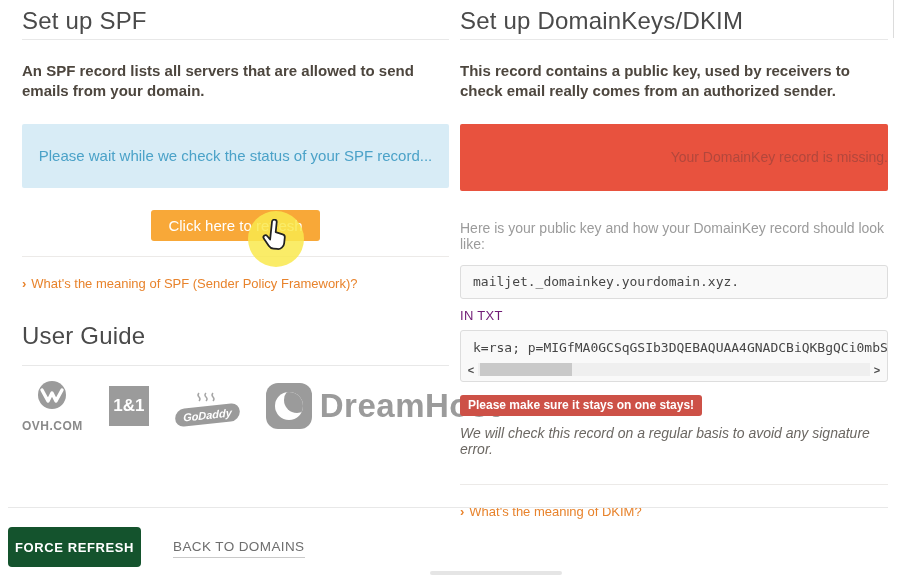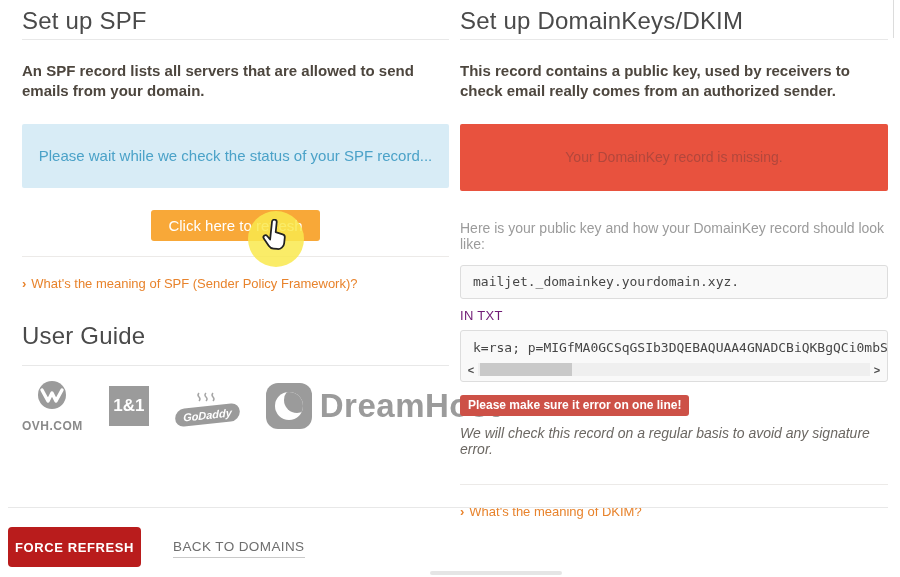--- a/index.html
+++ b/index.html
@@ -105,21 +105,21 @@
   }
   .dh-text { font-size: 33px; color: #9b9b9b; letter-spacing: .5px; font-weight: 700; }
 
   
   .alert-banner {
     margin-top: 22px;
     height: 67px;
     background: #e8523e;
     color: #b2473c;
     font-size: 14px;
-    display: flex; align-items: center; justify-content: center;
+    display: flex; align-items: center; justify-content: flex-end;
     text-align: center;
     border-radius: 2px;
   }
   .key-intro { margin-top: 29px; font-size: 14px; color: #9b9b9b; }
   .record-field {
     margin-top: 13px;
     height: 34px;
     background: #f9f9f9;
     border: 1px solid #dddddd;
     border-radius: 3px;
@@ -170,21 +170,21 @@
     border-radius: 3px;
   }
   .check-note { margin-top: 9px; font-size: 14px; font-style: italic; color: #6b6762; }
   .dkim-divider { margin-top: 27px; }
 
   
   .footer-divider { position: absolute; left: 8px; top: 507px; width: 880px; border-top: 1px solid #e8e8e8; }
   .force-refresh-btn {
     position: absolute; left: 8px; top: 527px;
     width: 133px; height: 40px;
-    background: #b91c1c; border: none; border-radius: 4px;
+    background: #14532d; border: none; border-radius: 4px;
     color: #ffffff; font-size: 13px; font-weight: 700; letter-spacing: .6px;
     cursor: pointer;
     font-family: "Liberation Sans", sans-serif;
   }
   .back-link {
     position: absolute; left: 173px; top: 539px;
     font-size: 13.5px; color: #6e6e6e; letter-spacing: .4px;
     text-decoration: none;
     padding-bottom: 3px;
     border-bottom: 1px solid #c9c9c9;
@@ -284,21 +284,21 @@
     <div class="record-value-text">k=rsa; p=MIGfMA0GCSqGSIb3DQEBAQUAA4GNADCBiQKBgQCi0mbSOnL9oYW</div>
     <div class="hscrollbar">
       <span class="hscroll-arrow">&lt;</span>
       <span class="hscroll-track">
         <span class="hscroll-thumb"></span>
       </span>
       <span class="hscroll-arrow">&gt;</span>
     </div>
   </div>
 
-  <span class="one-line-badge">Please make sure it error on one line!</span>
+  <span class="one-line-badge">Please make sure it stays on one stays!</span>
 
   <p class="check-note">We will check this record on a regular basis to avoid any signature error.</p>
 
   <div class="divider dkim-divider"></div>
 
   <a class="help-link" href="#">
     <span class="chev">›</span><span>What's the meaning of DKIM?</span>
   </a>
 </div>
 

